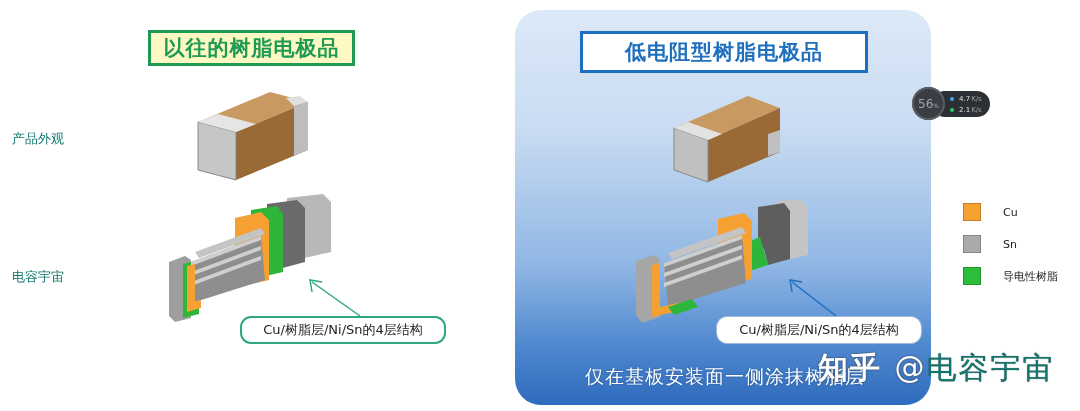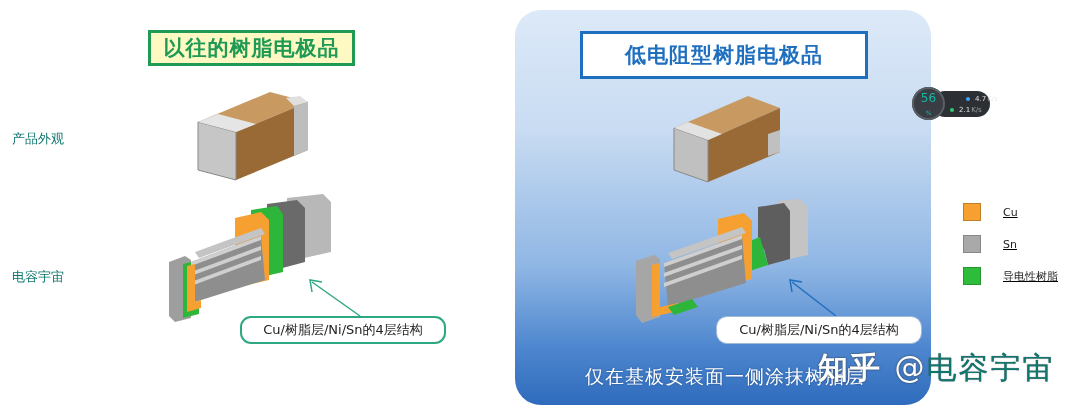--- a/index.html
+++ b/index.html
@@ -8,42 +8,42 @@
   .abs { position:absolute; }
 
   
   .title-left { left:148px; top:30px; width:207px; height:36px; border:3px solid #1e9a55; box-sizing:border-box;
                 color:#1e9a55; font-weight:bold; font-size:21px; display:flex; align-items:center; justify-content:center; letter-spacing:1px; background:#fef9c3; }
   .row-label { left:12px; font-size:13px; color:#0f766e; }
 
   
   .panel { left:515px; top:10px; width:416px; height:395px; border-radius:26px;
            background:linear-gradient(to bottom, #dce9f8 0%, #c9dcf2 30%, #8fb6e4 65%, #4f88cf 85%, #2f6bbd 100%); }
-  .title-right { left:580px; top:31px; width:288px; height:48px; border:3px solid #1f6fbf; box-sizing:border-box; background:#fff;
+  .title-right { left:580px; top:31px; width:288px; height:42px; border:3px solid #1f6fbf; box-sizing:border-box; background:#fff;
                  color:#1f6fbf; font-weight:bold; font-size:21px; display:flex; align-items:center; justify-content:center; letter-spacing:1px;text-align:right; }
   .bottom-caption { left:585px; top:364px; color:#ffffff; font-weight:normal; font-size:19px; letter-spacing:1px;
                     text-shadow:0 0 2px #1f4d8a; }
 
   
   .callout { height:28px; box-sizing:border-box; background:#fff; font-size:13px; color:#222;
              display:flex; align-items:center; justify-content:center;border-radius:11px; }
   .callout-left { left:240px; top:316px; width:206px; border:2px solid #2ea882; }
   .callout-right { left:716px; top:316px; width:206px; border:1px solid #9fb9d9; }
 
   
   .legend { left:963px; top:196px; }
-  .legend-item { display:flex; align-items:center; height:32px;text-decoration:underline; }
+  .legend-item { display:flex; align-items:center; height:32px; }
   .swatch { width:18px; height:18px; box-sizing:border-box; border:1px solid rgba(0,0,0,0.2); margin-right:22px; }
   .legend-label { font-size:11px; color:#222; }
 
   
   .widget { left:912px; top:87px; width:78px; height:33px; }
   .widget-pill { position:absolute; left:20px; top:4px; width:58px; height:26px; background:#2c2f33; border-radius:13px; }
   .widget-circle { position:absolute; left:0; top:0; width:33px; height:33px; border-radius:50%; background:#3a3e44;
-                   box-shadow:0 0 0 2px #5a5f66 inset; display:flex; align-items:center; justify-content:center; color:#14b8a6; font-size:12px;flex-direction:column; }
+                   box-shadow:0 0 0 2px #5a5f66 inset; display:flex; align-items:center; justify-content:center; color:#a3a3a3; font-size:12px; }
   .widget-circle small { font-size:6px; margin-top:4px; }
   .w-row { position:absolute; left:38px; font-size:7px; color:#e0e0e0; display:flex; align-items:center; }
   .w-dot { width:4px; height:4px; border-radius:50%; margin-right:5px; }
 
   
   .watermark { left:818px; top:348px; font-size:30px; color:#ffffff; font-weight:bold; text-shadow:0 0 2px #333; letter-spacing:2px; }
   .watermark .at { font-weight:normal; }
   .watermark .handle { color:#0f766e; font-weight:normal; text-shadow:0 0 1px #555; }
 </style>
 </head>
@@ -124,21 +124,21 @@
     <span class="legend-label">Sn</span>
   </div>
   <div class="legend-item">
     <span class="swatch" style="background:#2ebd3a;"></span>
     <span class="legend-label">导电性树脂</span>
   </div>
 </div>
 
 <div class="abs widget">
   <div class="widget-pill">
-    <div class="w-row" style="top:4px;left:18px;margin-left:16px;">
+    <div class="w-row" style="top:4px;left:18px;">
       <span class="w-dot" style="background:#3da5ff;"></span>
       <span>4.7</span>
       <span style="opacity:.6;margin-left:1px;">K/s</span>
     </div>
     <div class="w-row" style="top:15px;left:18px;">
       <span class="w-dot" style="background:#2ecc71;"></span>
       <span>2.1</span>
       <span style="opacity:.6;margin-left:1px;">K/s</span>
     </div>
   </div>

